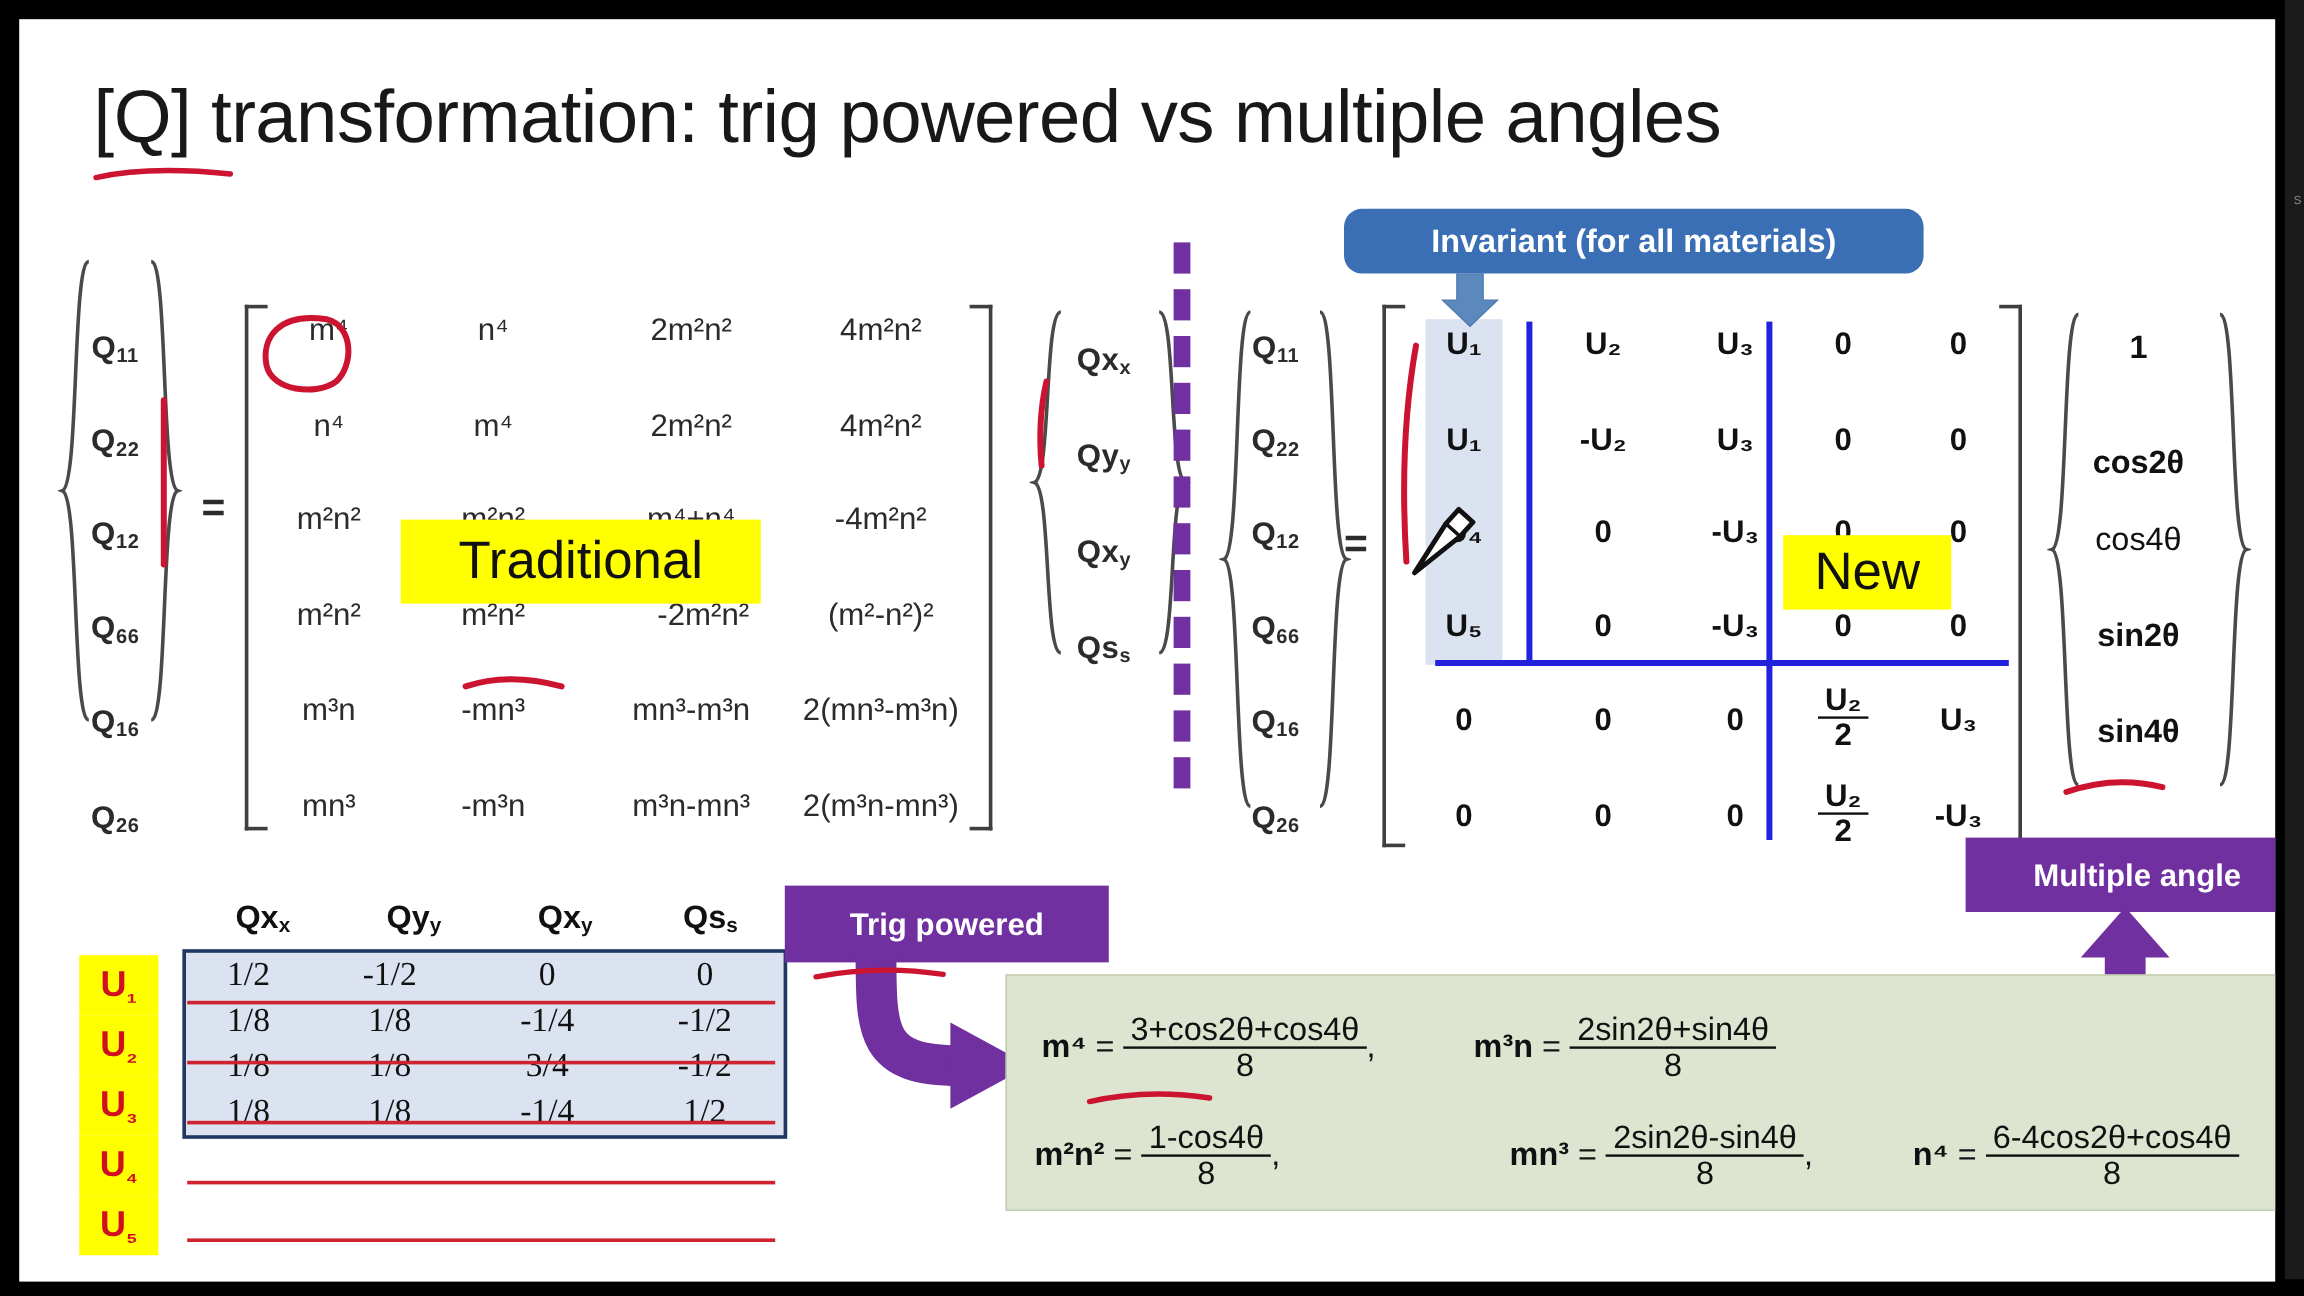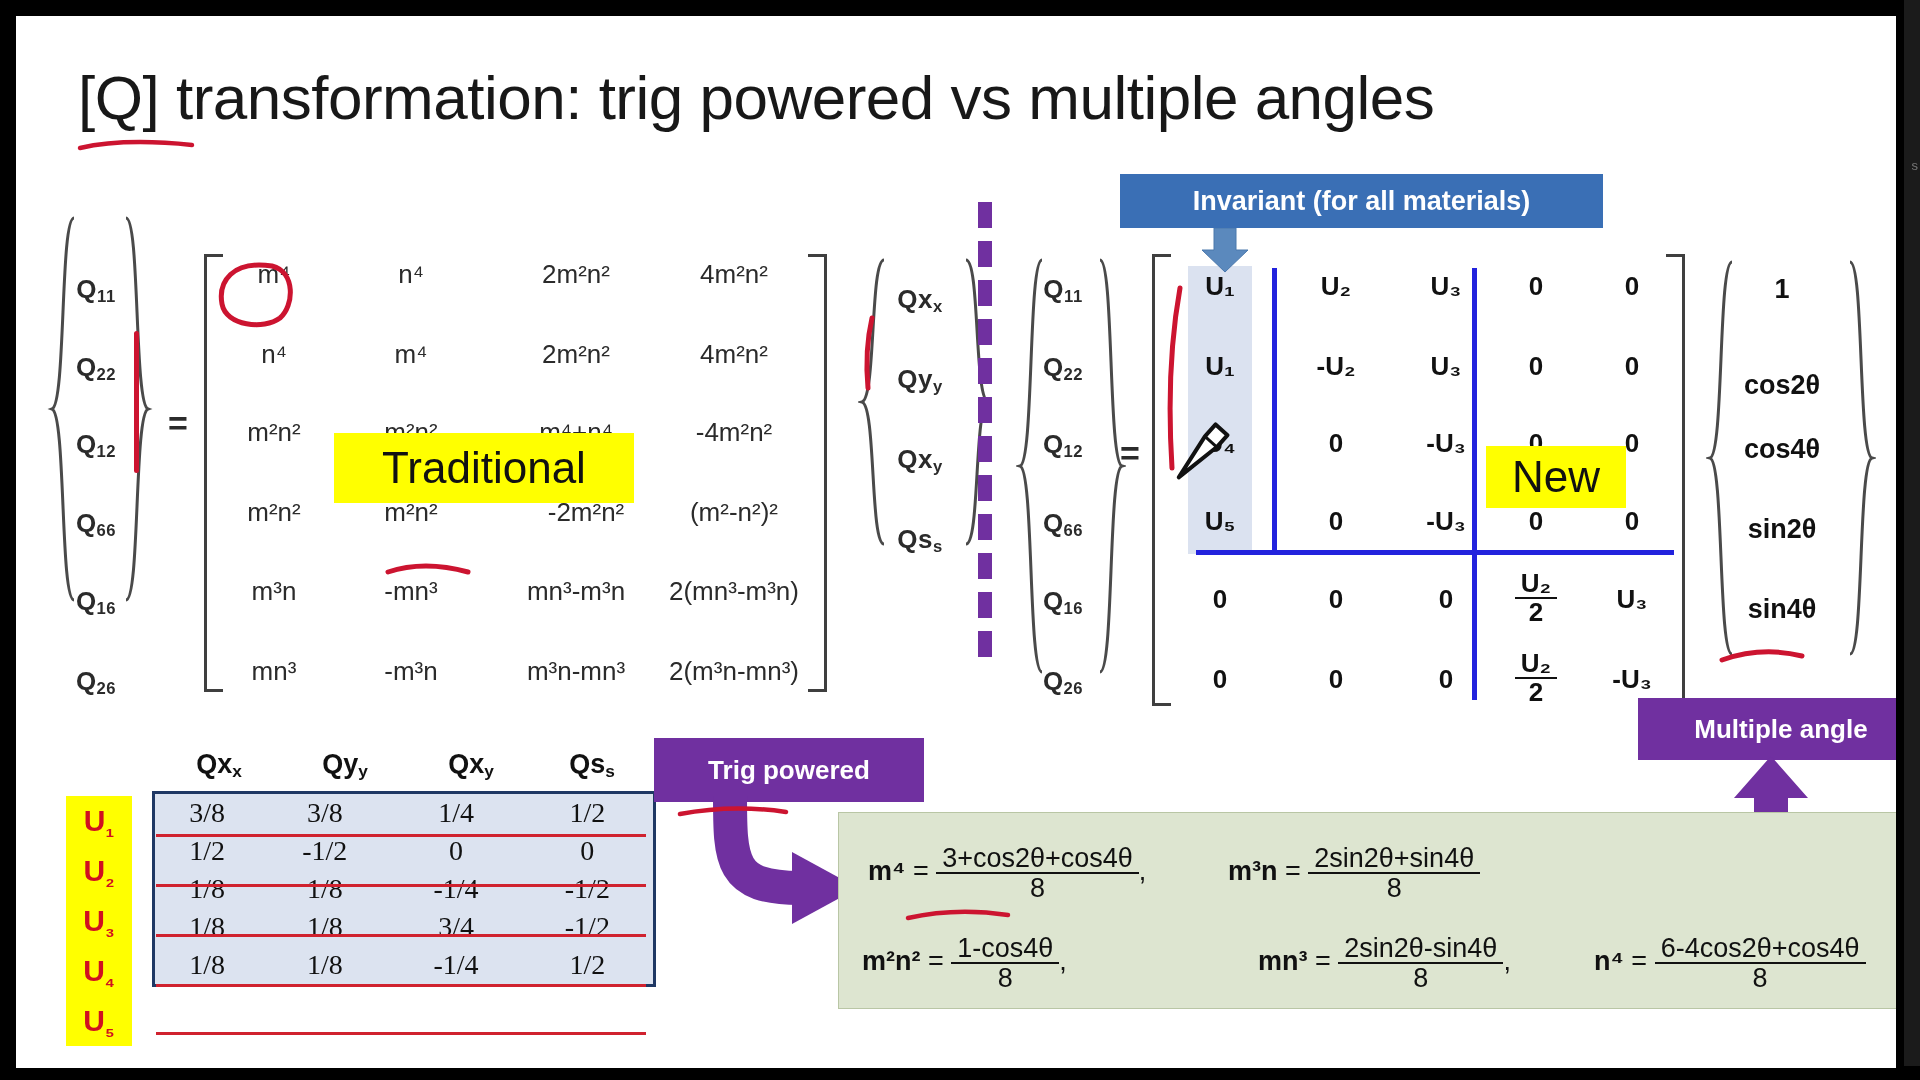--- a/index.html
+++ b/index.html
@@ -37,21 +37,21 @@
 
   .brace{position:absolute;font-size:100px;color:#3f3f3f;font-family:"Liberation Serif",serif;
          font-weight:100;line-height:1;}
 
   .eqsign{position:absolute;font-size:34px;color:#2b2b2b;font-weight:600;}
 
   
   .hl-yellow{position:absolute;background:#ffff00;color:#111;display:flex;align-items:center;
              justify-content:center;font-size:44px;}
   .blue-label{position:absolute;background:#3a6fb5;color:#fff;font-weight:bold;font-size:27px;
-              display:flex;align-items:center;justify-content:center;padding:4px 14px;}
+              display:flex;align-items:center;justify-content:center;padding:4px 14px;border-radius:15px;}
   .purple-label{position:absolute;background:#7030a0;color:#fff;font-weight:bold;font-size:26px;
               display:flex;align-items:center;justify-content:center;padding:6px 14px;}
 
   .blueline{position:absolute;background:#2222dd;}
   .colhl{position:absolute;background:#dbe2f0;}
 
   
   .dashsep{position:absolute;width:14px;}
   .dashsep i{display:block;width:14px;height:26px;background:#7030a0;margin-bottom:13px;}
 
@@ -271,21 +271,21 @@
         <path d="M26,4 C12,4 18,196 4,200 C18,204 12,396 26,396" stroke="#4a4a4a" stroke-width="3" fill="none"></path>
       </svg>
   </div>
   <div class="brace" style="left:1830px;top:242px;font-size:0px;">
     <svg width="30" height="400">
         <path d="M4,4 C18,4 12,196 26,200 C12,204 18,396 4,396" stroke="#4a4a4a" stroke-width="3" fill="none"></path>
       </svg>
   </div>
   <div class="cell" style="left:1700px;top:258px;width:132px;font-size:27px;font-weight:bold;color:#111;">1</div>
   <div class="cell" style="left:1700px;top:354px;width:132px;font-size:27px;font-weight:bold;color:#111;">cos2θ</div>
-  <div class="cell" style="left:1700px;top:418px;width:132px;font-size:27px;font-weight:bold;color:#111;">cos4θ</div>
+  <div class="cell" style="left:1700px;top:418px;width:132px;font-size:27px;font-weight:normal;color:#111;">cos4θ</div>
   <div class="cell" style="left:1700px;top:498px;width:132px;font-size:27px;font-weight:bold;color:#111;">sin2θ</div>
   <div class="cell" style="left:1700px;top:578px;width:132px;font-size:27px;font-weight:bold;color:#111;">sin4θ</div>
   <svg style="position:absolute;left:1702px;top:628px;" width="90" height="26">
     <path d="M4,16 Q44,2 84,12" stroke="#cc1430" stroke-width="5" fill="none" stroke-linecap="round"></path>
   </svg>
 
   <div class="purple-label" style="left:1622px;top:682px;width:258px;height:50px;">Multiple angle</div>
   <svg style="position:absolute;left:1716px;top:738px;" width="78" height="140">
     <path d="M39,2 L76,44 L56,44 L56,136 L22,136 L22,44 L2,44 Z" fill="#7030a0"></path>
   </svg>
@@ -297,26 +297,20 @@
 
   <div class="uhdr" style="top:780px;height:50px;line-height:50px;">U<sub style="font-size:0.7em">₁</sub></div>
   <div class="uhdr" style="top:830px;height:50px;line-height:50px;">U<sub style="font-size:0.7em">₂</sub></div>
   <div class="uhdr" style="top:880px;height:50px;line-height:50px;">U<sub style="font-size:0.7em">₃</sub></div>
   <div class="uhdr" style="top:930px;height:50px;line-height:50px;">U<sub style="font-size:0.7em">₄</sub></div>
   <div class="uhdr" style="top:980px;height:50px;line-height:50px;">U<sub style="font-size:0.7em">₅</sub></div>
 
   <div id="btable">
     <table>
         <tbody id="btable-body">
-          <tr>
-            <td>3/8</td>
-            <td>3/8</td>
-            <td>1/4</td>
-            <td>1/2</td>
-          </tr>
           <tr>
             <td>1/2</td>
             <td>-1/2</td>
             <td>0</td>
             <td>0</td>
           </tr>
           <tr>
             <td>1/8</td>
             <td>1/8</td>
             <td>-1/4</td>

